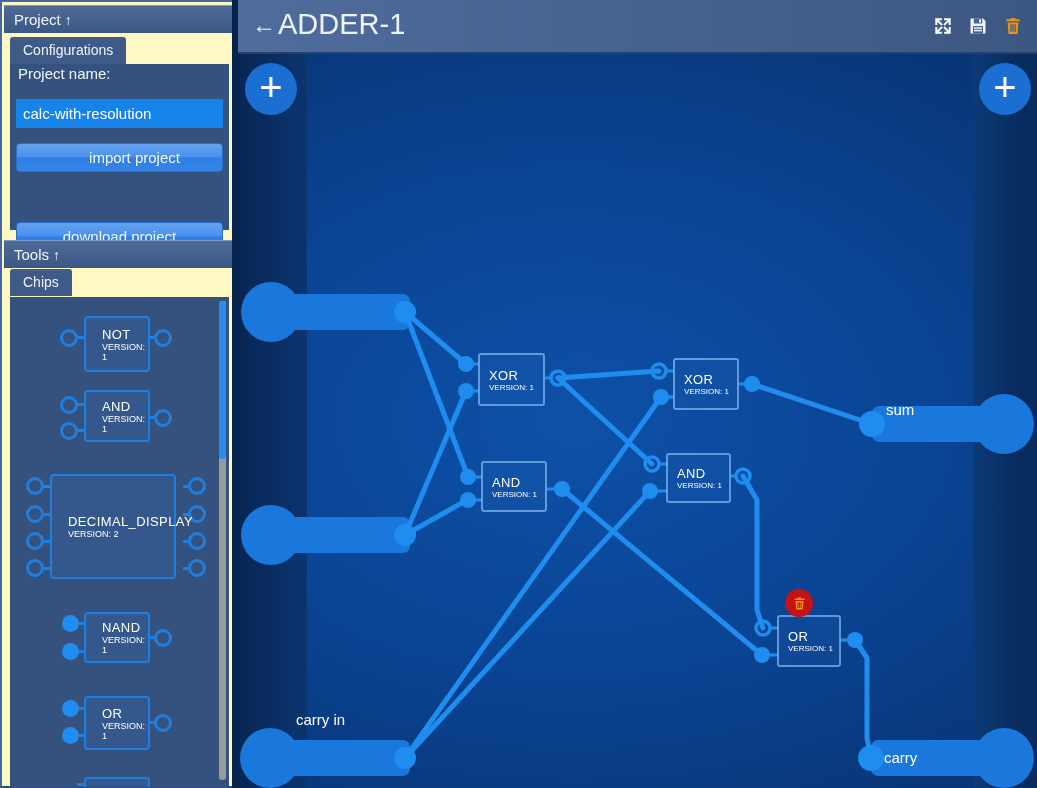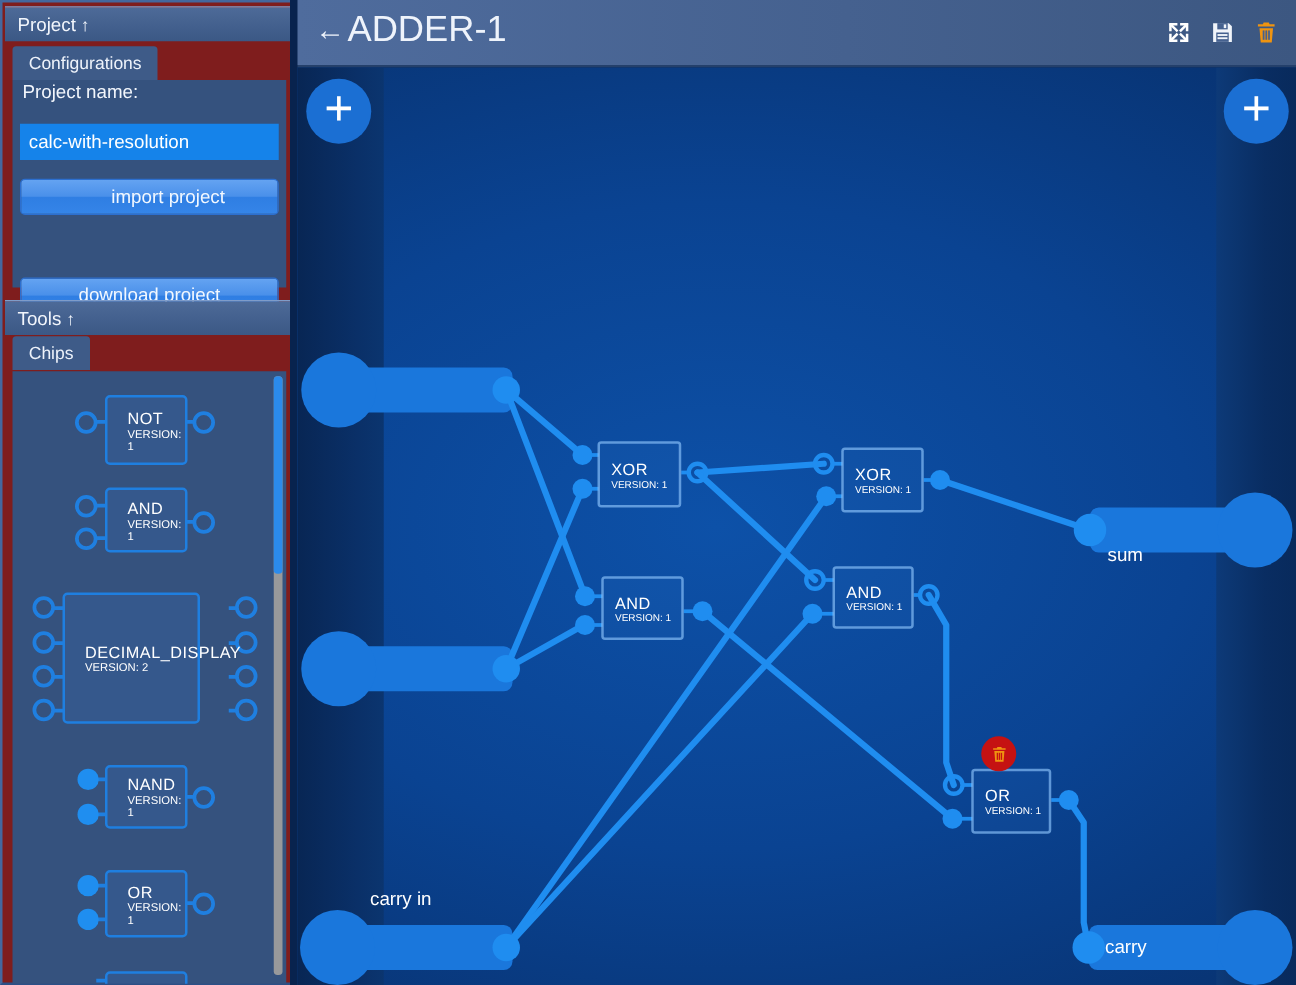--- a/index.html
+++ b/index.html
@@ -4,21 +4,21 @@
 <style>
   html,body{margin:0;padding:0;}
   body{
     width:1037px;height:788px;position:relative;overflow:hidden;
     font-family:"Liberation Sans",sans-serif;
     background:#08234e;
   }
   
   .sidebar{
     position:absolute;left:0;top:0;width:232px;height:788px;
-    background:#7f1d1d;box-sizing:border-box;
+    background:#fef9c3;box-sizing:border-box;
     border-left:2px solid #44689e;border-top:2px solid #44689e;border-bottom:2px solid #2c4f86;
   }
   .panel-header{
     position:absolute;left:2px;width:228px;height:28px;
     background:linear-gradient(#4d6a98,#3b5885);
     border-top:1px solid #7f9cc9;
     color:#f2f6fc;font-size:15px;line-height:28px;padding-left:10px;box-sizing:border-box;
   }
   .panel-header .arrow{font-size:14px;margin-left:4px;font-weight:bold;}
   .tab{
@@ -135,21 +135,21 @@
       <span class="cstem" style="left:-7px;top:39px;width:8px;"></span>
       <span class="cpin" style="left:-24px;top:32px;"></span>
       <span class="cstem" style="left:65px;top:26px;width:6px;"></span>
       <span class="cpin" style="left:70px;top:19px;"></span>
       <div class="cbox">
         <div class="cname">AND</div>
         <div class="cver">VERSION: 1</div>
       </div>
     </div>
 
-    <div class="chip" style="left:40px;top:177px;width:110px;height:105px;">
+    <div class="chip" style="left:40px;top:177px;width:126px;height:105px;">
       <span class="cstem" style="left:-7px;top:11px;width:8px;"></span>
       <span class="cpin" style="left:-24px;top:3px;"></span>
       <span class="cstem" style="left:-7px;top:39px;width:8px;"></span>
       <span class="cpin" style="left:-24px;top:31px;"></span>
       <span class="cstem" style="left:-7px;top:66px;width:8px;"></span>
       <span class="cpin" style="left:-24px;top:58px;"></span>
       <span class="cstem" style="left:-7px;top:93px;width:8px;"></span>
       <span class="cpin" style="left:-24px;top:85px;"></span>
       <span class="cstem" style="left:133px;top:11px;width:6px;"></span>
       <span class="cpin" style="left:138px;top:3px;"></span>
@@ -342,18 +342,18 @@
   <div class="del-badge">
     <svg width="15" height="15" viewBox="0 0 24 24">
       <path fill="#ef9410" d="M9.5 2.5h5l.7 1.5H20v2.2H4V4h4.8zM5.5 7.8h13L17.3 21.5H6.7z"></path>
       <rect x="8.6" y="10" width="1.7" height="9" fill="#c51212"></rect>
       <rect x="11.2" y="10" width="1.7" height="9" fill="#c51212"></rect>
       <rect x="13.8" y="10" width="1.7" height="9" fill="#c51212"></rect>
     </svg>
   </div>
 
   <div class="io-label" style="left:58px;top:657px;">carry in</div>
-  <div class="io-label" style="left:648px;top:382px;">sum</div>
+  <div class="io-label" style="left:648px;top:347px;">sum</div>
   <div class="io-label" style="left:646px;top:695px;">carry</div>
 
   <div class="plus-btn" style="left:7px;top:9px;">+</div>
   <div class="plus-btn" style="left:741px;top:9px;">+</div>
 </div>
 
 </body></html>

